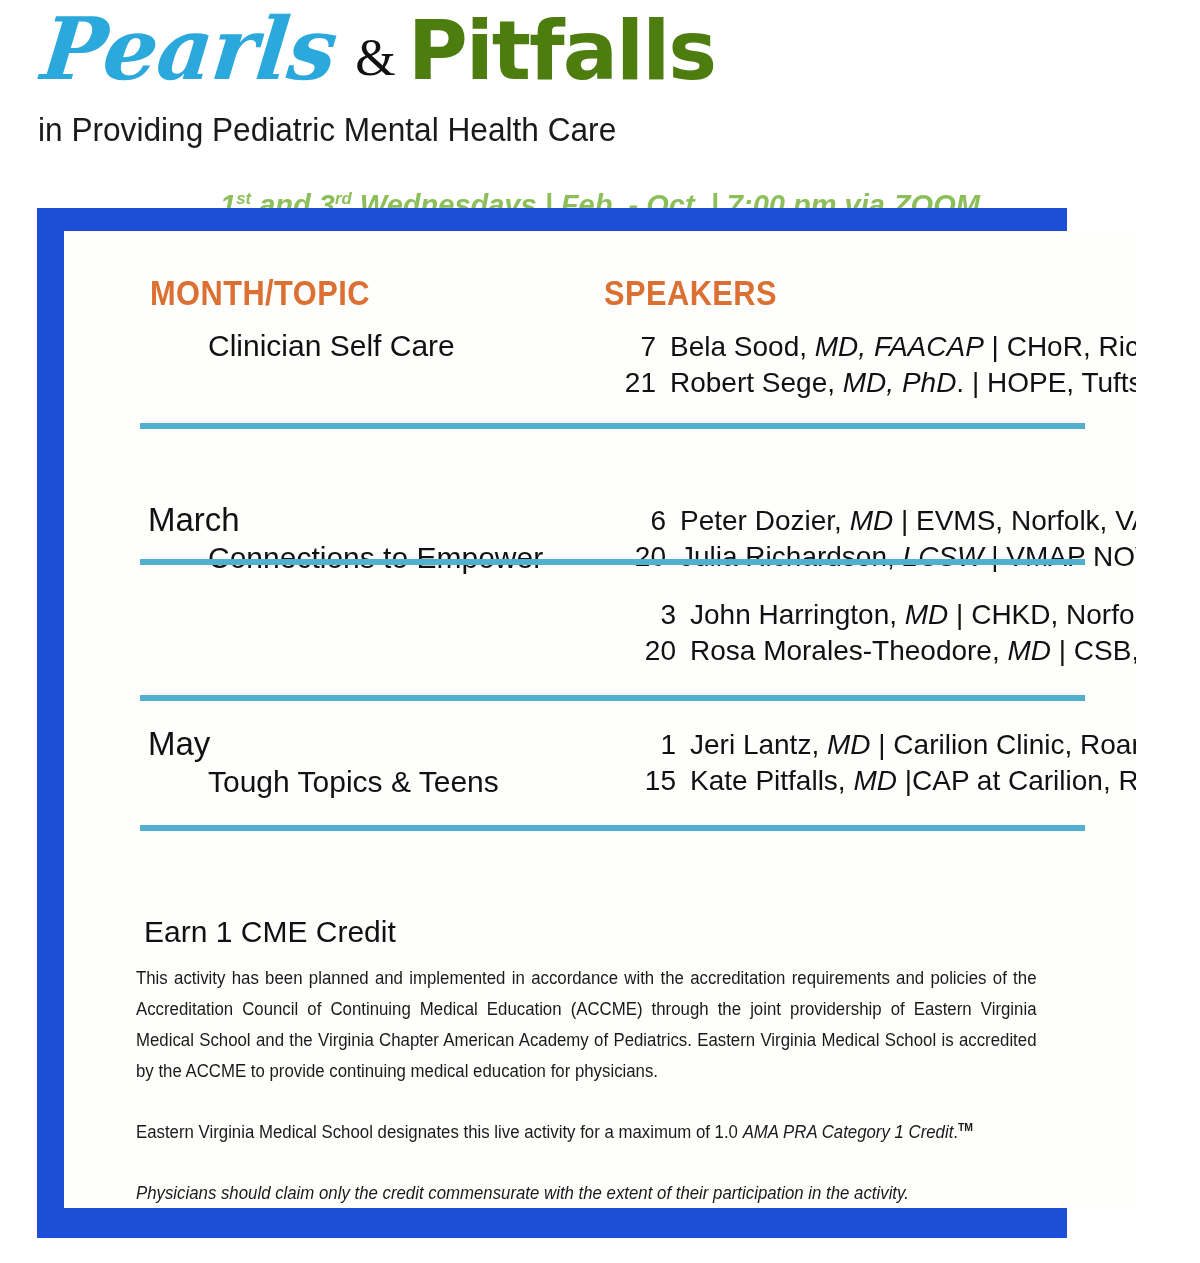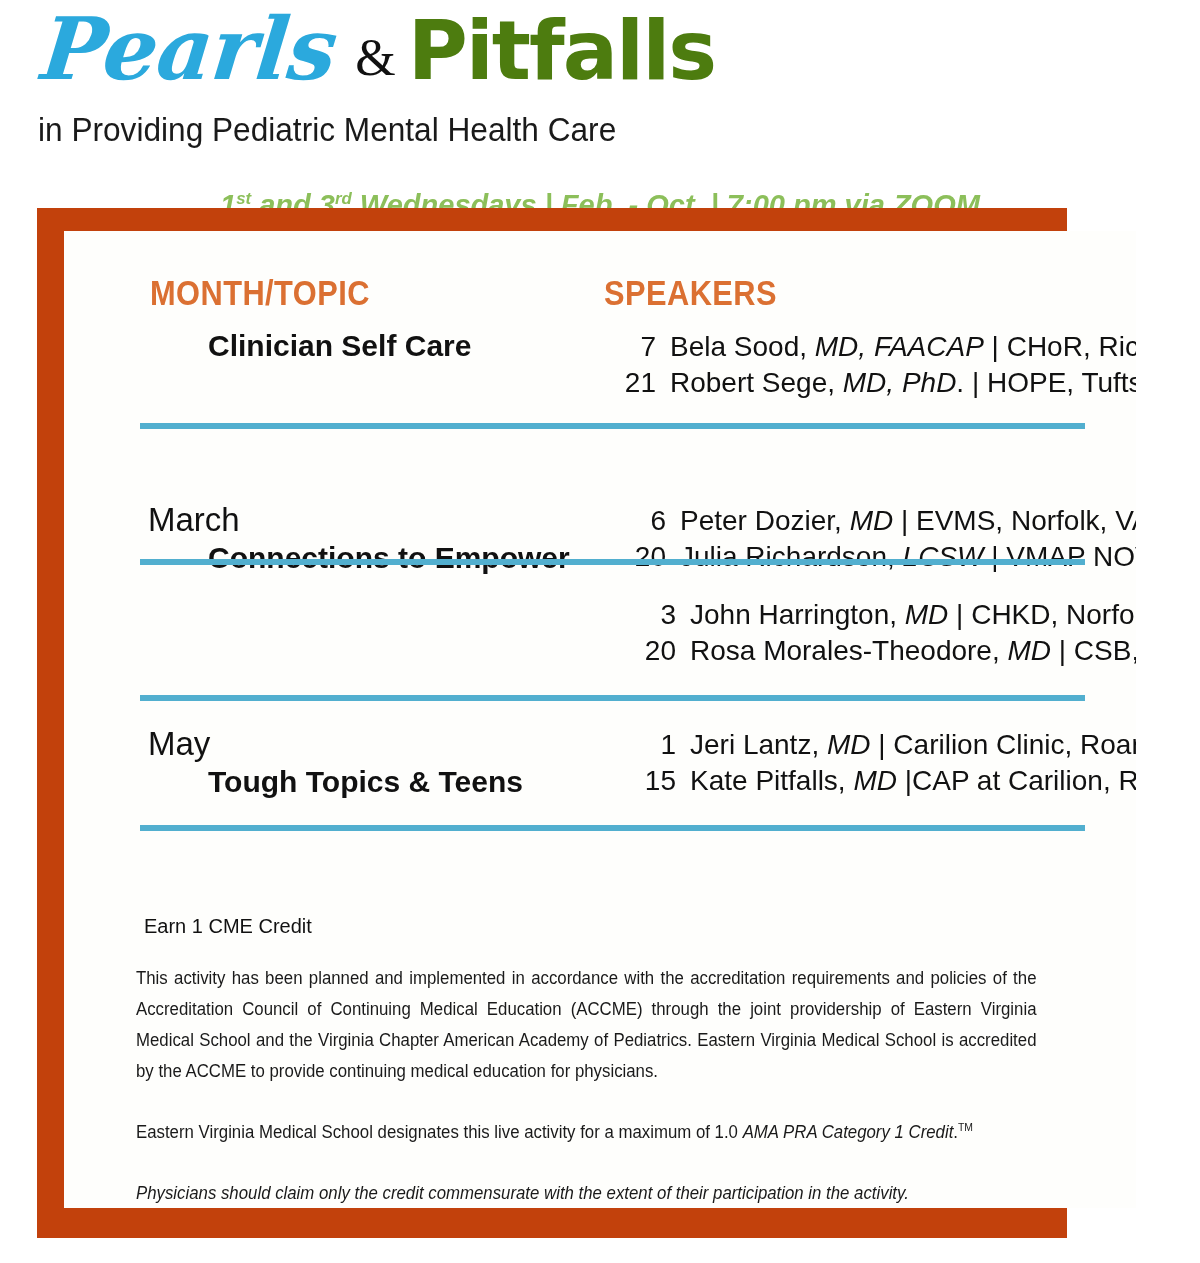--- a/index.html
+++ b/index.html
@@ -94,21 +94,21 @@
     line-height: 0;
   }
 
   
   .frame {
     position: absolute;
     left: 37px;
     top: 208px;
     width: 1030px;
     height: 1030px;
-    background: #c2410c;
+    background: #1d4ed8;
     box-sizing: border-box;
   }
   .panel {
     position: absolute;
     left: 27px;
     top: 23px;
     width: 1072px;
     height: 977px;
     background: #FEFEFC;
     box-sizing: border-box;
@@ -161,21 +161,21 @@
     font-family: "Liberation Sans", sans-serif;
     font-size: 33px;
     font-weight: 400;
     color: #111;
     line-height: 38px;
     white-space: nowrap;
   }
   .month-topic {
     font-family: "Liberation Sans", sans-serif;
     font-size: 30px;
-    font-weight: 700;
+    font-weight: 400;
     color: #111;
     line-height: 38px;
     margin-left: 60px;
     white-space: nowrap;
   }
   .speakers-block {
     position: absolute;
     top: 2px;
   }
   .speaker-line {
@@ -213,21 +213,21 @@
     position: absolute;
     left: 0;
     top: 684px;
     width: 100%;
   }
   .cme-title {
     position: absolute;
     left: 80px;
     top: 0;
     font-family: "Liberation Sans", sans-serif;
-    font-size: 20px;
+    font-size: 30px;
     color: #111;
     white-space: nowrap;
   }
   .cme-body {
     position: absolute;
     left: 72px;
     top: 48px;
     width: 938px;
     font-family: "Liberation Sans", sans-serif;
     font-size: 17.5px;
@@ -238,20 +238,21 @@
     transform-origin: left top;
   }
   .cme-para { margin: 0 0 30px 0; text-align: justify; }
   .cme-para.last { margin-bottom: 0; font-style: italic; text-align: left; }
   .cme-para.designates { text-align: left; }
   .cme-para i { font-style: italic; }
   .cme-para sup {
     font-size: 0.62em;
     vertical-align: super;
     line-height: 0;
+    font-weight: bold;
   }
 </style>
 </head>
 <body>
 
 <div class="header">
   <div class="title-line">
     <span class="title-pearls">Pearls</span>
     <span class="title-amp">&amp;</span>
     <span class="title-pitfalls">Pitfalls</span>

